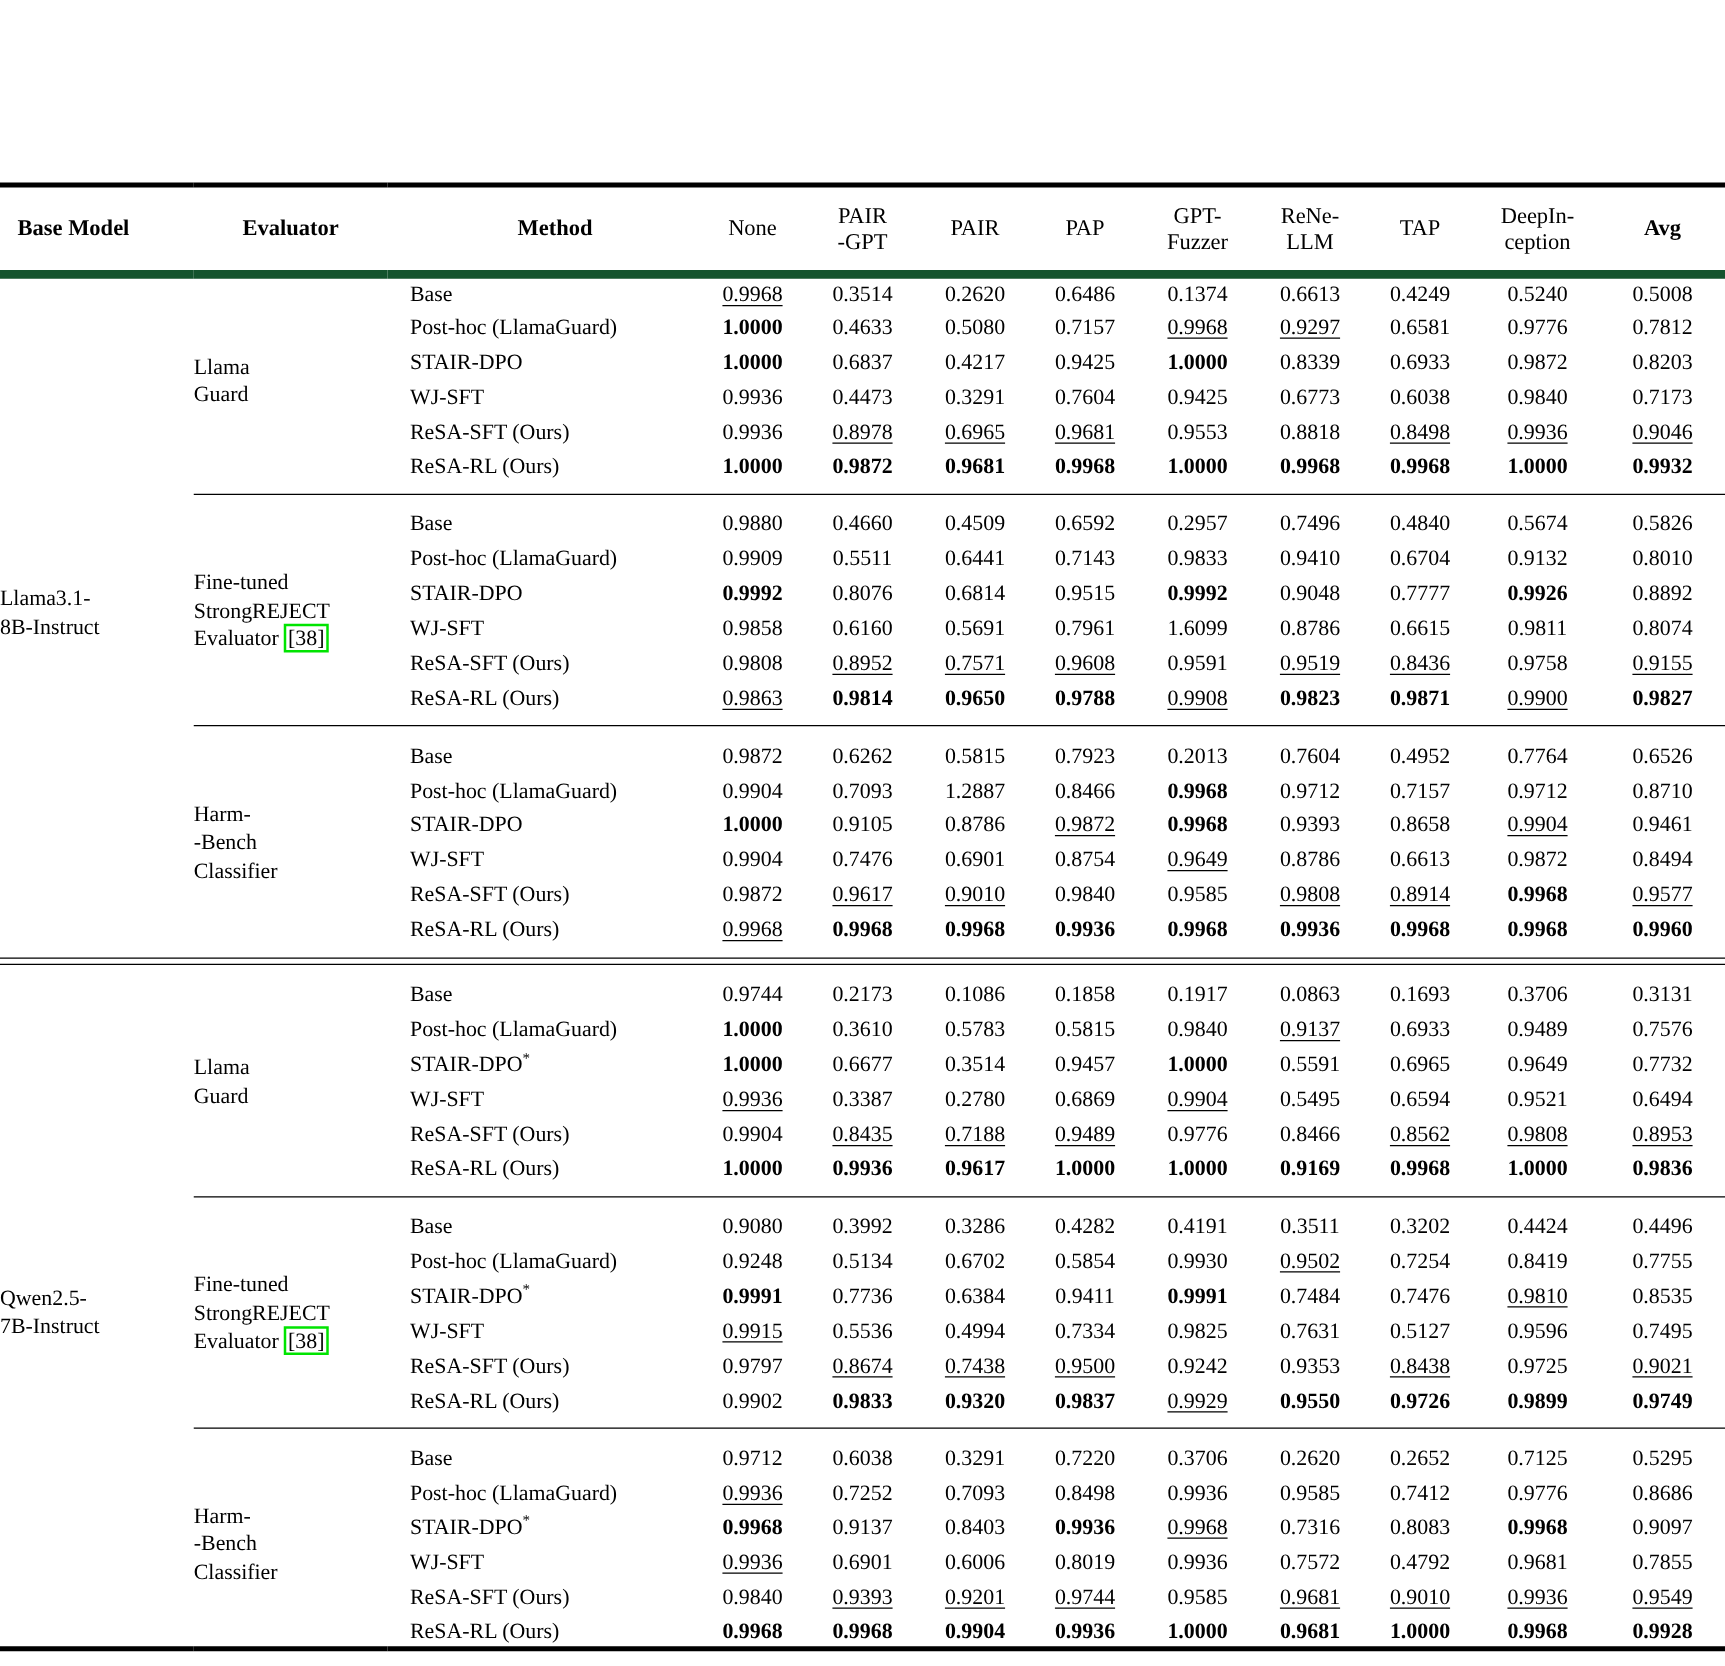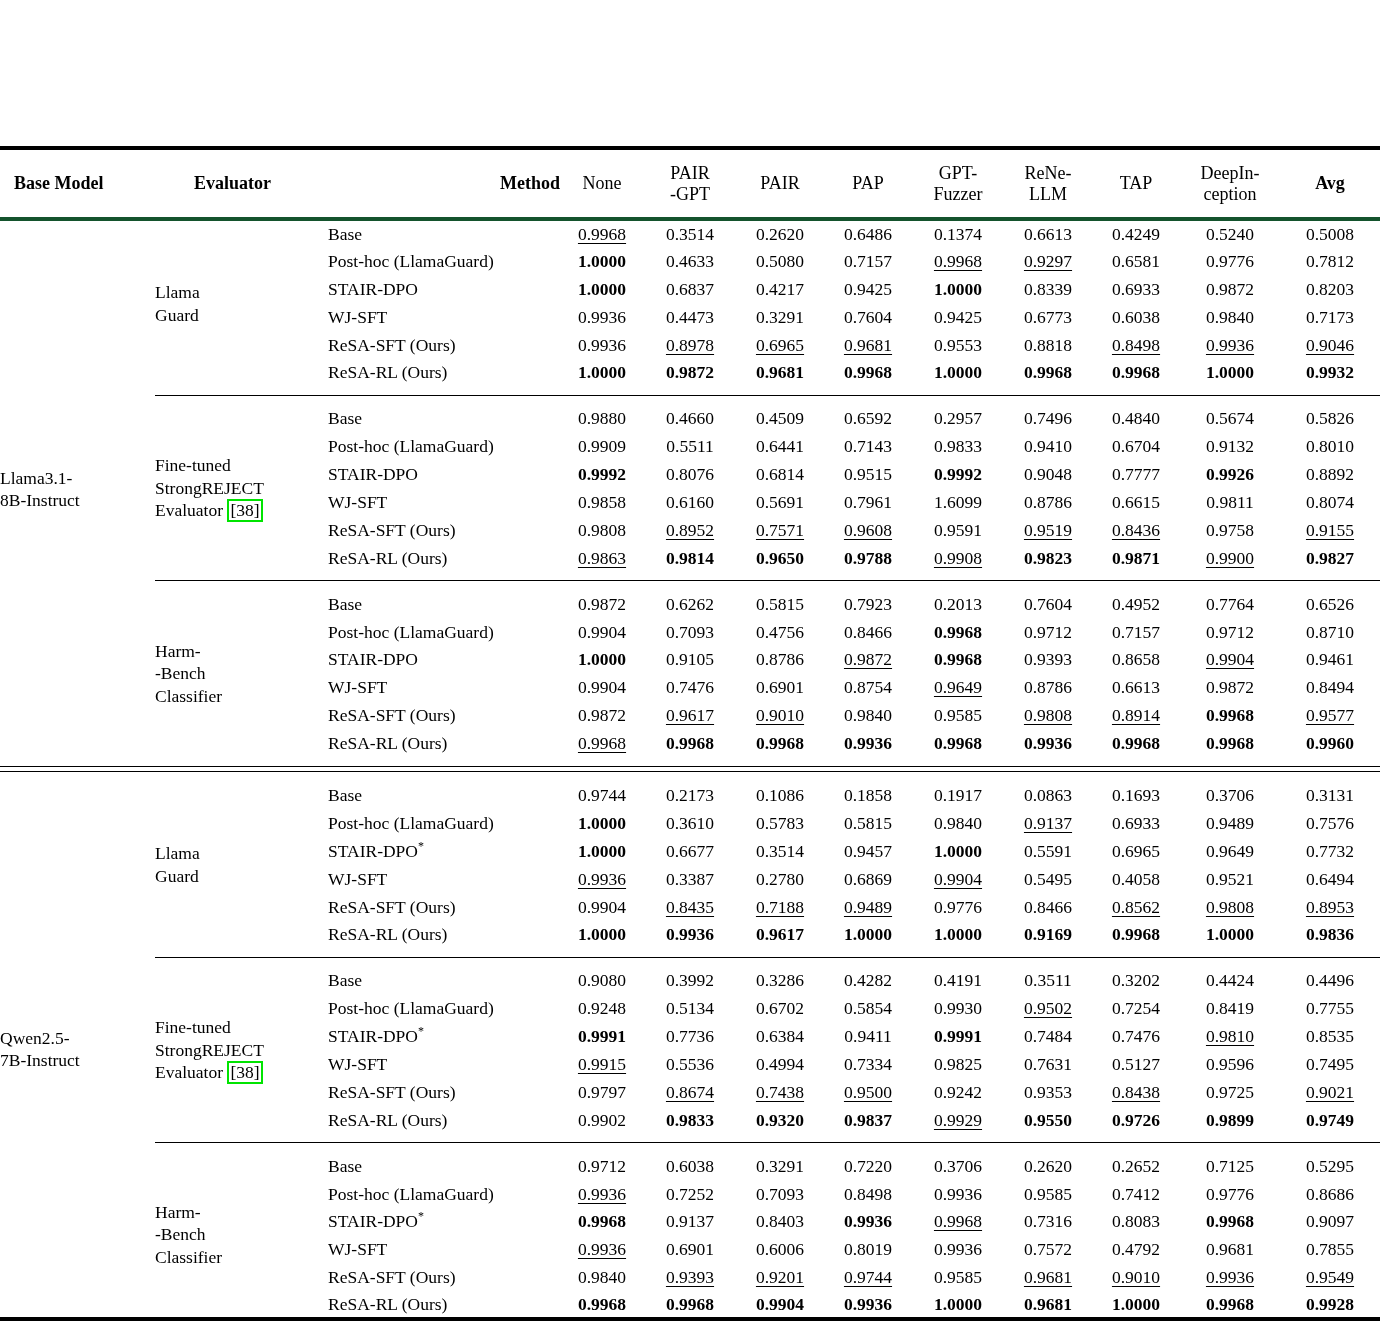--- a/index.html
+++ b/index.html
@@ -1,27 +1,27 @@
 <!DOCTYPE html>
 <html><head>
 <meta charset="utf-8">
 <style>
   html,body{margin:0;padding:0;background:#ffffff;}
   body{width:1380px;height:1333px;color:#000;font-family:"Liberation Serif","DejaVu Serif",serif;overflow:hidden;}
   .page{padding-top:146px;}
   table{border-collapse:collapse;width:1380px;table-layout:fixed;
         border-top:4px solid #000;border-bottom:4px solid #000;}
   thead tr{height:71px;}
-  thead{border-bottom:4px solid #14532d;}
+  thead{border-bottom:7px solid #14532d;}
   th{font-size:18px;font-weight:normal;white-space:pre-line;line-height:21px;
      text-align:center;vertical-align:middle;padding:0;}
   th.bold{font-weight:bold;}
   th.col-0{text-align:left;padding-left:14px;}
   th.col-1{text-align:center;}
-  th.col-2{text-align:right;padding-left:18px;}
+  th.col-2{text-align:center;padding-left:18px;}
   tr.data-row{height:27.9px;}
   td{padding:0;vertical-align:middle;font-size:17.5px;line-height:20px;}
   td.base-model,td.evaluator{text-align:left;line-height:22.5px;}
   td.method{text-align:left;padding-left:18px;white-space:nowrap;margin-top:16px;}
   td.val{text-align:center;}
   td.val.b{font-weight:bold;}
   td.val.u{text-decoration:underline;text-underline-offset:3px;text-decoration-thickness:1.3px;}
   sup.star{font-size:12px;line-height:0;vertical-align:super;}
   .cite{border:2px solid #00e400;padding:0 1px;display:inline-block;line-height:19px;}
   tr.mid-sep{height:18px;}
@@ -237,21 +237,21 @@
           <td class="val ">0.2013</td>
           <td class="val ">0.7604</td>
           <td class="val ">0.4952</td>
           <td class="val ">0.7764</td>
           <td class="val ">0.6526</td>
         </tr>
         <tr class="data-row">
           <td class="method"><span>Post-hoc (LlamaGuard)</span></td>
           <td class="val ">0.9904</td>
           <td class="val ">0.7093</td>
-          <td class="val ">0.4756</td>
+          <td class="val ">1.2887</td>
           <td class="val ">0.8466</td>
           <td class="val b">0.9968</td>
           <td class="val ">0.9712</td>
           <td class="val ">0.7157</td>
           <td class="val ">0.9712</td>
           <td class="val ">0.8710</td>
         </tr>
         <tr class="data-row">
           <td class="method"><span>STAIR-DPO</span></td>
           <td class="val b">1.0000</td>
@@ -348,21 +348,21 @@
           <td class="val ">0.7732</td>
         </tr>
         <tr class="data-row">
           <td class="method"><span>WJ-SFT</span></td>
           <td class="val u">0.9936</td>
           <td class="val ">0.3387</td>
           <td class="val ">0.2780</td>
           <td class="val ">0.6869</td>
           <td class="val u">0.9904</td>
           <td class="val ">0.5495</td>
-          <td class="val ">0.4058</td>
+          <td class="val ">0.6594</td>
           <td class="val ">0.9521</td>
           <td class="val ">0.6494</td>
         </tr>
         <tr class="data-row">
           <td class="method"><span>ReSA-SFT (Ours)</span></td>
           <td class="val ">0.9904</td>
           <td class="val u">0.8435</td>
           <td class="val u">0.7188</td>
           <td class="val u">0.9489</td>
           <td class="val ">0.9776</td>

